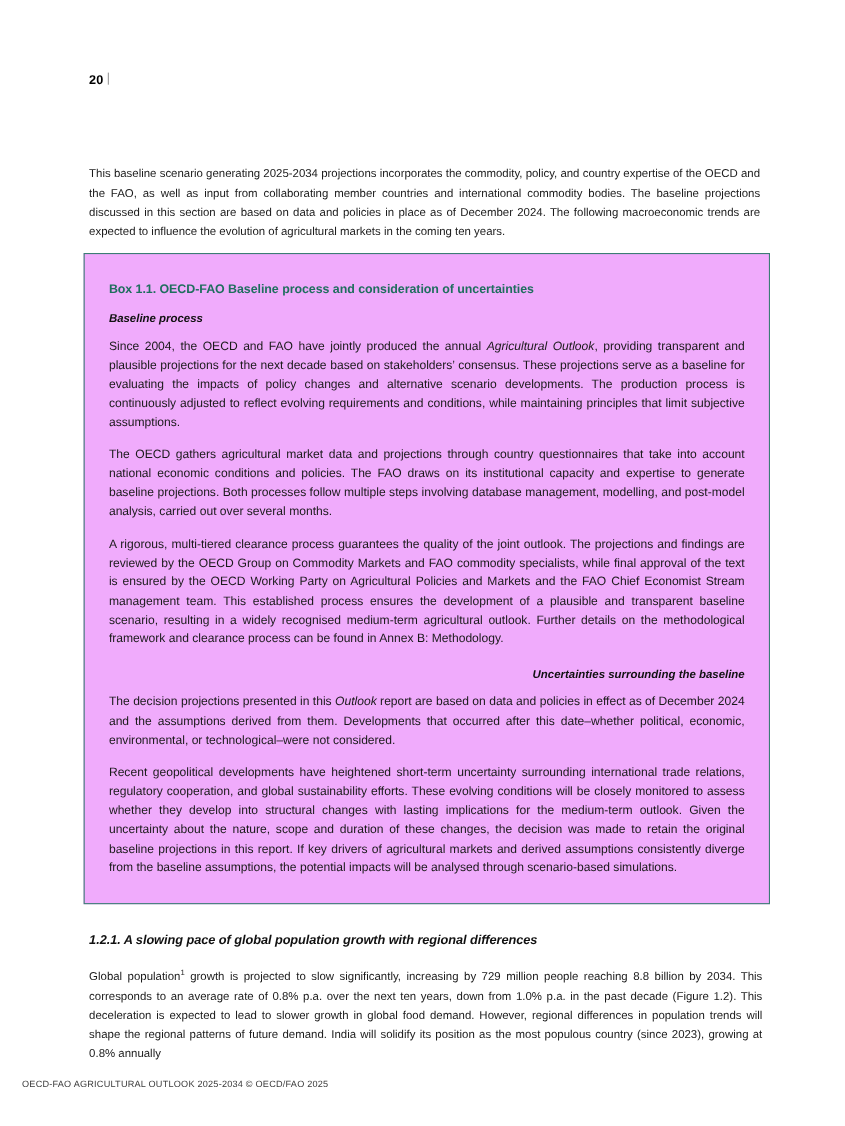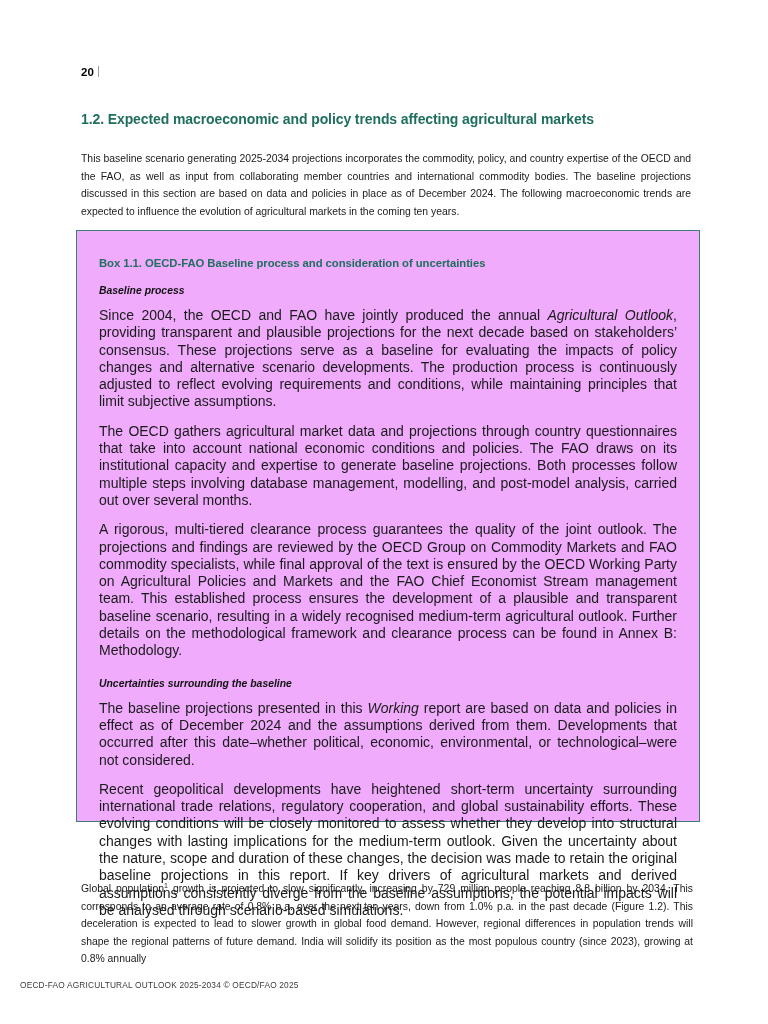--- a/index.html
+++ b/index.html
@@ -97,23 +97,24 @@
   }
   .box-subhead {
     font-size: 10.4px;
     font-weight: bold;
     font-style: italic;
     color: #111;
     margin: 16px 0 11px 0;
   }
   .box-subhead.second {
     margin-top: 18px;
+    text-align: right;
   }
   .box-para {
-    font-size: 14px;
+    font-size: 11px;
     line-height: 17.3px;
     text-align: justify;
     color: #1a1a1a;
     margin: 0 0 12px 0;
   }
   .box-para:last-child { margin-bottom: 1px; }
 
   
   .subsection-heading {
     position: absolute;
@@ -162,44 +163,44 @@
 </head>
 <body>
 
 <div class="page">
 
   <div class="page-number-row">
     <span class="page-number">20</span>
     <span class="page-number-rule"></span>
   </div>
 
-  <h1 class="section-heading">1.2. Expected macroeconomic and policy trends affecting agricultural markets</h1>
 
   <p class="intro-para">This baseline scenario generating 2025-2034 projections incorporates the commodity, policy, and country expertise of the OECD and the FAO, as well as input from collaborating member countries and international commodity bodies. The baseline projections discussed in this section are based on data and policies in place as of December 2024. The following macroeconomic trends are expected to influence the evolution of agricultural markets in the coming ten years.</p>
 
   <section class="box">
     <div class="box-inner">
 
       <div class="box-title">Box 1.1. OECD-FAO Baseline process and consideration of uncertainties</div>
 
       <div class="box-subhead">Baseline process</div>
 
       <p class="box-para"><span>Since 2004, the OECD and FAO have jointly produced the annual </span><i class="it">Agricultural Outlook</i><span>, providing transparent and plausible projections for the next decade based on stakeholders’ consensus. These projections serve as a baseline for evaluating the impacts of policy changes and alternative scenario developments. The production process is continuously adjusted to reflect evolving requirements and conditions, while maintaining principles that limit subjective assumptions.</span></p>
 
       <p class="box-para">The OECD gathers agricultural market data and projections through country questionnaires that take into account national economic conditions and policies. The FAO draws on its institutional capacity and expertise to generate baseline projections. Both processes follow multiple steps involving database management, modelling, and post-model analysis, carried out over several months.</p>
 
       <p class="box-para">A rigorous, multi-tiered clearance process guarantees the quality of the joint outlook. The projections and findings are reviewed by the OECD Group on Commodity Markets and FAO commodity specialists, while final approval of the text is ensured by the OECD Working Party on Agricultural Policies and Markets and the FAO Chief Economist Stream management team. This established process ensures the development of a plausible and transparent baseline scenario, resulting in a widely recognised medium-term agricultural outlook. Further details on the methodological framework and clearance process can be found in Annex B: Methodology.</p>
 
       <div class="box-subhead second">Uncertainties surrounding the baseline</div>
 
-      <p class="box-para"><span>The baseline projections presented in this </span><i class="it">Working</i><span> report are based on data and policies in effect as of December 2024 and the assumptions derived from them. Developments that occurred after this date–whether political, economic, environmental, or technological–were not considered.</span></p>
+      <p class="box-para"><span>The decision projections presented in this </span><i class="it">Outlook</i><span> report are based on data and policies in effect as of December 2024 and the assumptions derived from them. Developments that occurred after this date–whether political, economic, environmental, or technological–were not considered.</span></p>
 
       <p class="box-para">Recent geopolitical developments have heightened short-term uncertainty surrounding international trade relations, regulatory cooperation, and global sustainability efforts. These evolving conditions will be closely monitored to assess whether they develop into structural changes with lasting implications for the medium-term outlook. Given the uncertainty about the nature, scope and duration of these changes, the decision was made to retain the original baseline projections in this report. If key drivers of agricultural markets and derived assumptions consistently diverge from the baseline assumptions, the potential impacts will be analysed through scenario-based simulations.</p>
 
     </div>
   </section>
 
+  <h2 class="subsection-heading">1.2.1. A slowing pace of global population growth with regional differences</h2>
 
   <p class="closing-para"><span>Global population</span><sup>1</sup><span> growth is projected to slow significantly, increasing by 729 million people reaching 8.8 billion by 2034. This corresponds to an average rate of 0.8% p.a. over the next ten years, down from 1.0% p.a. in the past decade (Figure 1.2). This deceleration is expected to lead to slower growth in global food demand. However, regional differences in population trends will shape the regional patterns of future demand. India will solidify its position as the most populous country (since 2023), growing at 0.8% annually</span></p>
 
   <div class="footer">OECD-FAO AGRICULTURAL OUTLOOK 2025-2034 © OECD/FAO 2025</div>
 
 </div>
 
 </body></html>

